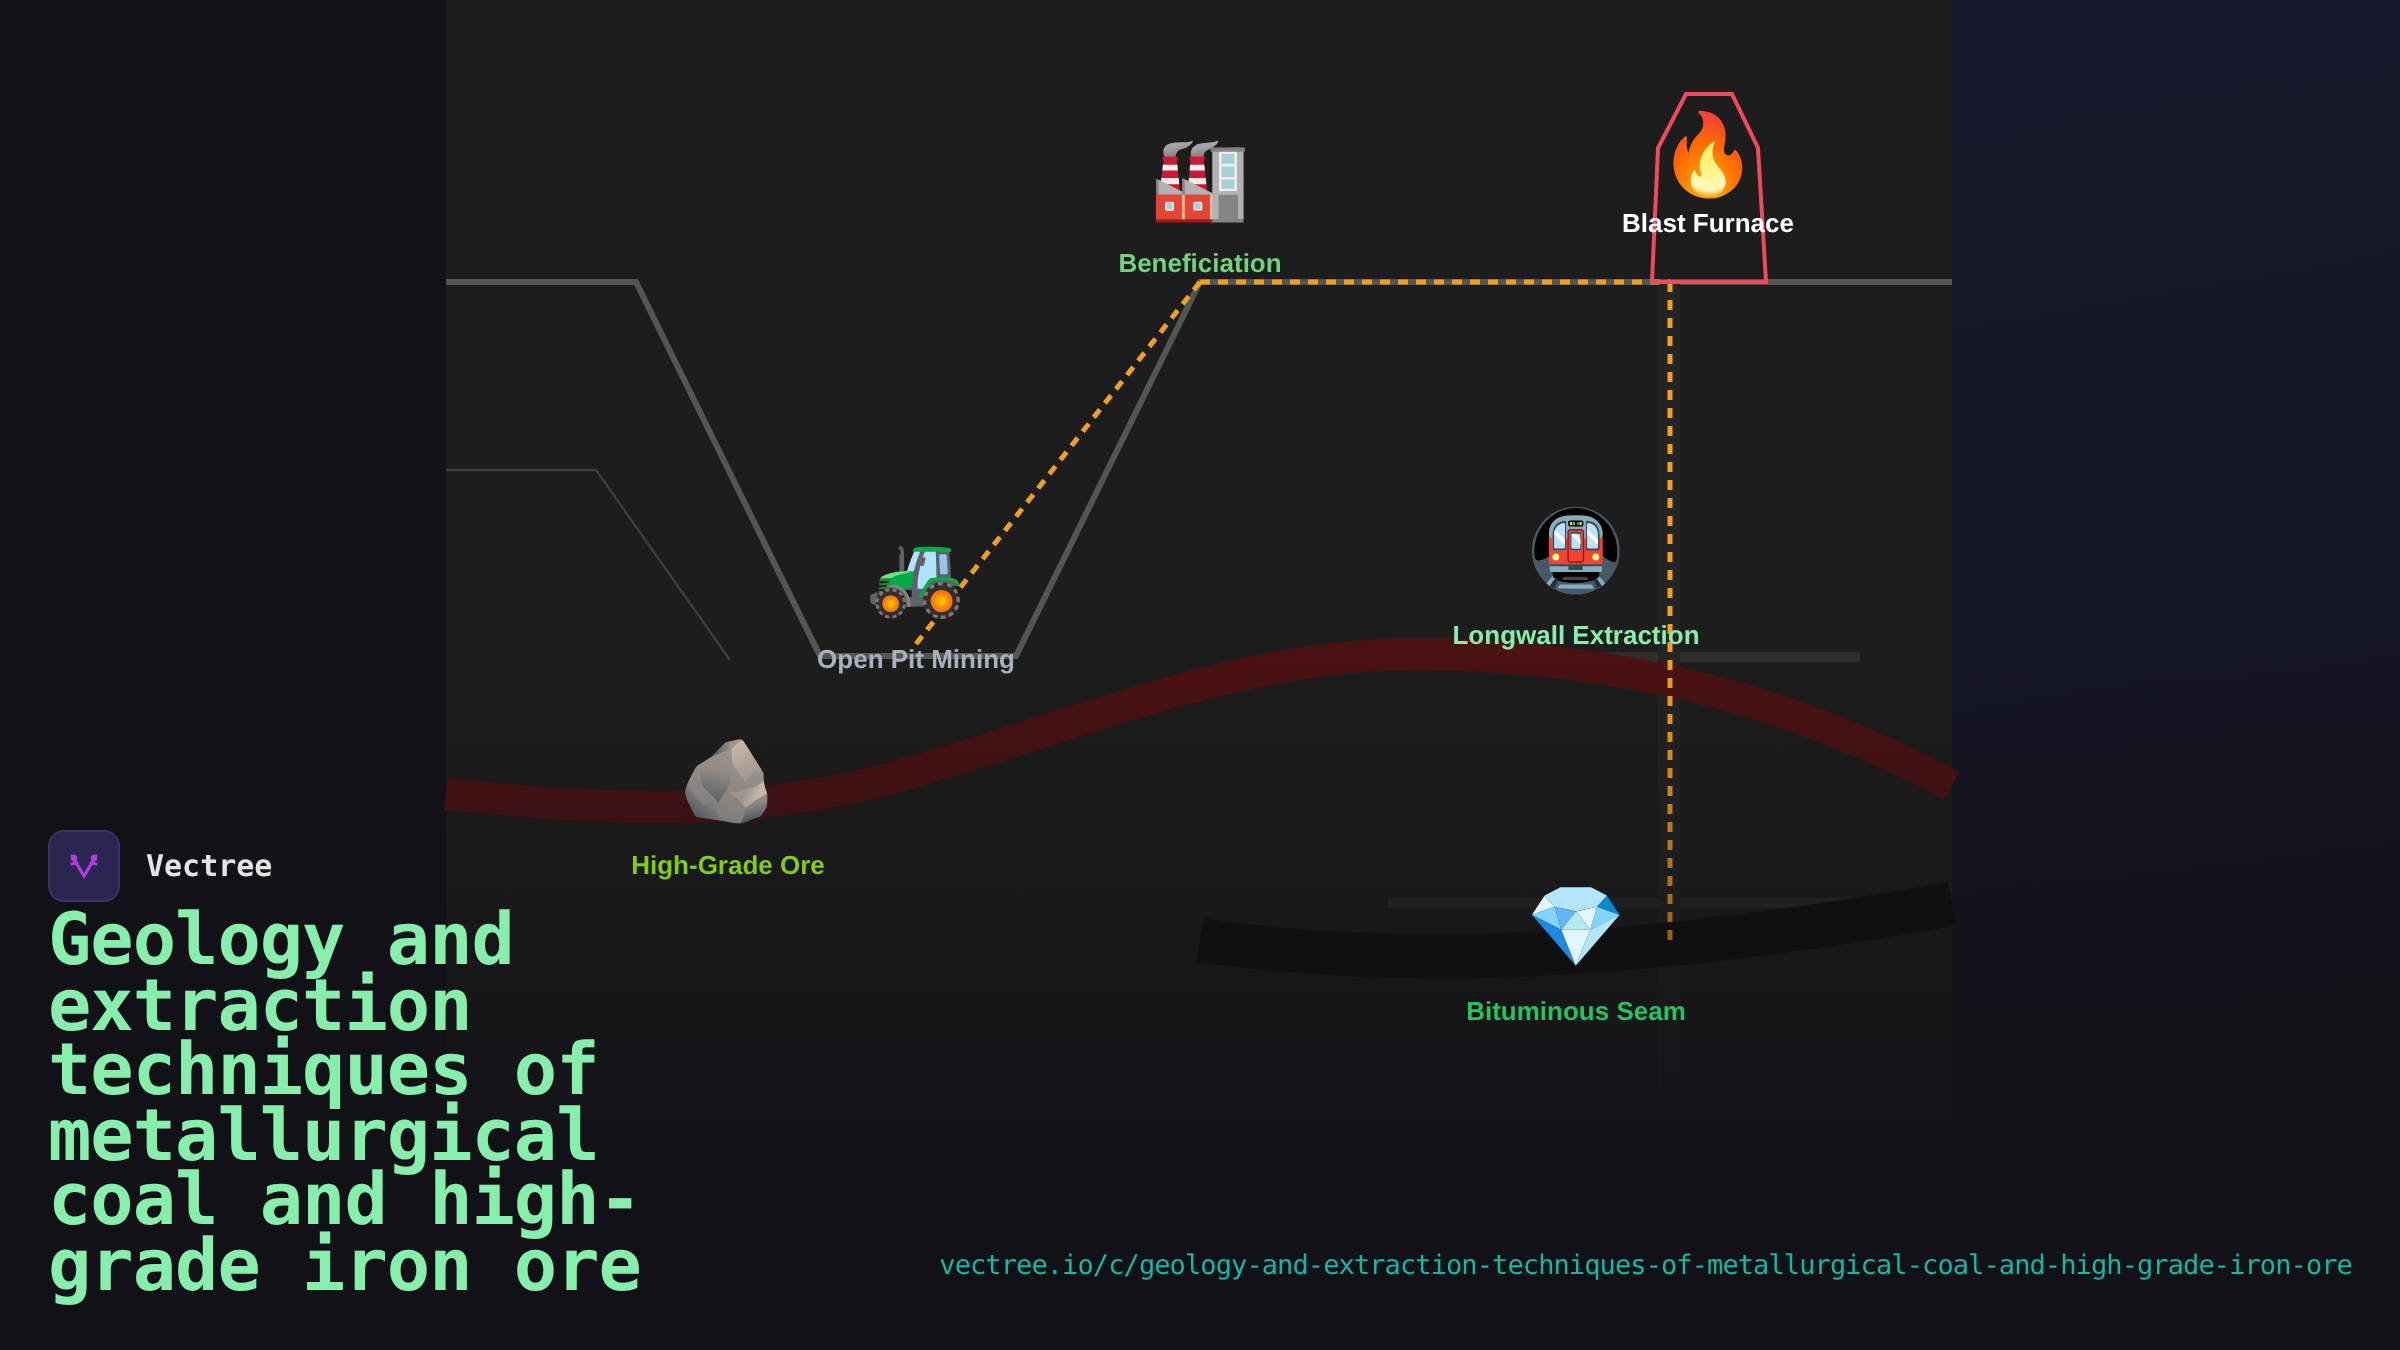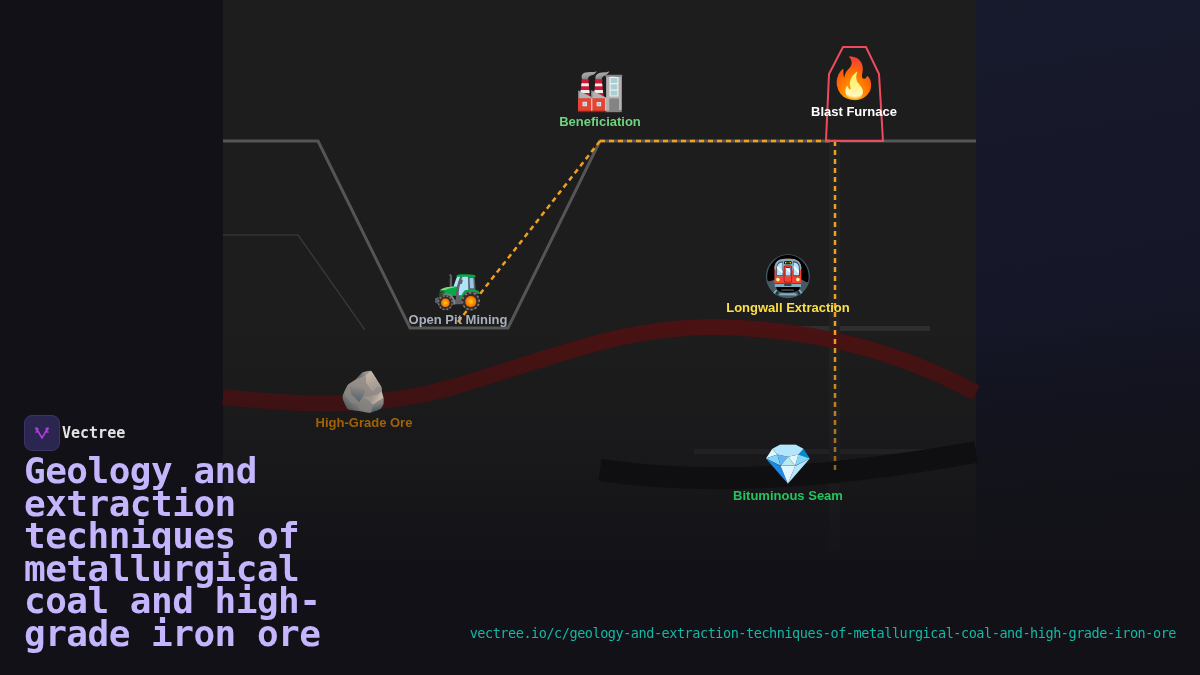--- a/index.html
+++ b/index.html
@@ -17,35 +17,35 @@
     background:#1d1d1d;
   }
   .fade-bottom {
     position:absolute; left:0; top:330px; width:1200px; height:345px;
     background:linear-gradient(to bottom, rgba(17,17,23,0) 0%, rgba(17,17,23,0.35) 35%, rgba(17,17,23,0.92) 75%, #111117 100%);
     pointer-events:none;
   }
   svg.diagram { position:absolute; left:0; top:0; width:1200px; height:675px; }
   .node { position:absolute; text-align:center; transform:translateX(-50%); white-space:nowrap; }
   .node .emoji { font-size:40px; line-height:44px; display:block; font-family:"DejaVu Sans", sans-serif; }
-  .node .lbl { font-size:13px; font-weight:bold; display:block; margin-top:2px; }
+  .node .lbl { font-size:13px; font-weight:bold; display:block; margin-top:12px; }
   .brand {
-    position:absolute; left:24px; top:415px; display:flex; align-items:center; gap:2px;
+    position:absolute; left:24px; top:415px; display:flex; align-items:center; gap:13px;
   }
   .brand .logo {
     width:34px; height:34px; border-radius:8px; background:#2a2650;
     border:1px solid #3a3566; display:flex; align-items:center; justify-content:center;
   }
   .brand .name {
     font-family:"DejaVu Sans Mono", monospace; font-weight:bold; font-size:15px; color:#e4e4e4;
   }
   .title {
     position:absolute; left:24px; top:455px; width:340px; margin:0;
     font-family:"DejaVu Sans Mono", monospace; font-weight:bold;
-    font-size:36px; line-height:32.5px; color:#c4b5fd; letter-spacing:-0.5px;
+    font-size:36px; line-height:32.5px; color:#86efac; letter-spacing:-0.5px;
   }
   .url {
     position:absolute; right:24px; top:625px;
     font-family:"DejaVu Sans Mono", monospace; font-size:13.5px; color:#14b8a6;
     letter-spacing:-0.45px;
   }
 </style>
 </head>
 <body>
 
@@ -81,25 +81,25 @@
 <div class="node" style="left:854px; top:56px;">
   <span class="emoji">🔥</span>
   <span class="lbl" style="color:#ffffff; margin-top:4px;">Blast Furnace</span>
 </div>
 <div class="node" style="left:458px; top:266px;">
   <span class="emoji">🚜</span>
   <span class="lbl" style="color:#a9b0bd;text-align:right;">Open Pit Mining</span>
 </div>
 <div class="node" style="left:788px; top:254px;">
   <span class="emoji">🚇</span>
-  <span class="lbl" style="color:#fde047;">Longwall Extraction</span>
+  <span class="lbl" style="color:#86efac;">Longwall Extraction</span>
 </div>
 <div class="node" style="left:364px; top:369px;">
   <span class="emoji">🪨</span>
-  <span class="lbl" style="color:#a16207;">High-Grade Ore</span>
+  <span class="lbl" style="color:#84cc16;">High-Grade Ore</span>
 </div>
 <div class="node" style="left:788px; top:442px;">
   <span class="emoji">💎</span>
   <span class="lbl" style="color:#22c55e;">Bituminous Seam</span>
 </div>
 
 <div class="brand">
   <div class="logo">
     <svg width="20" height="20" viewBox="0 0 20 20">
       <path d="M4,5 L10,15 L16,5 M6.5,8.5 L4,9 M13.5,8.5 L16,9" fill="none" stroke="#b13de0" stroke-width="1.6" stroke-linecap="round"></path>

